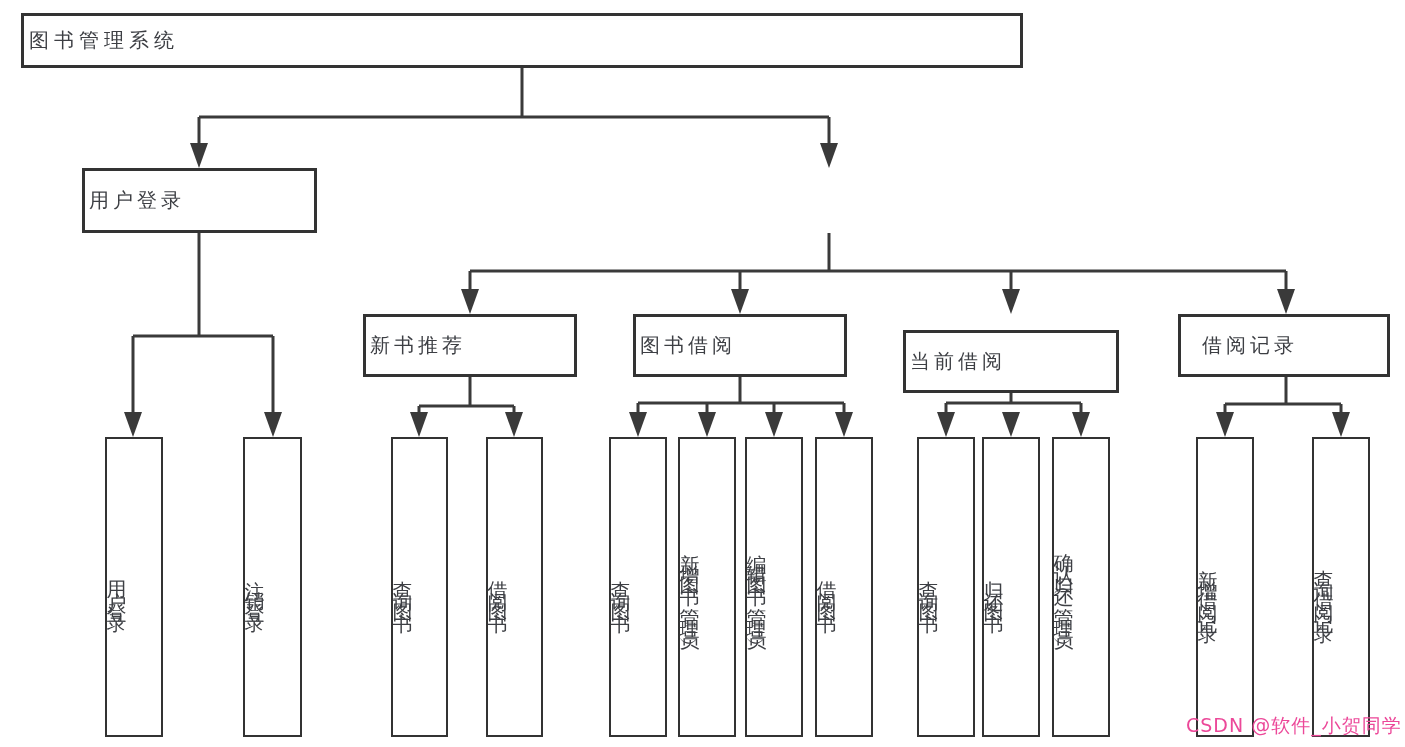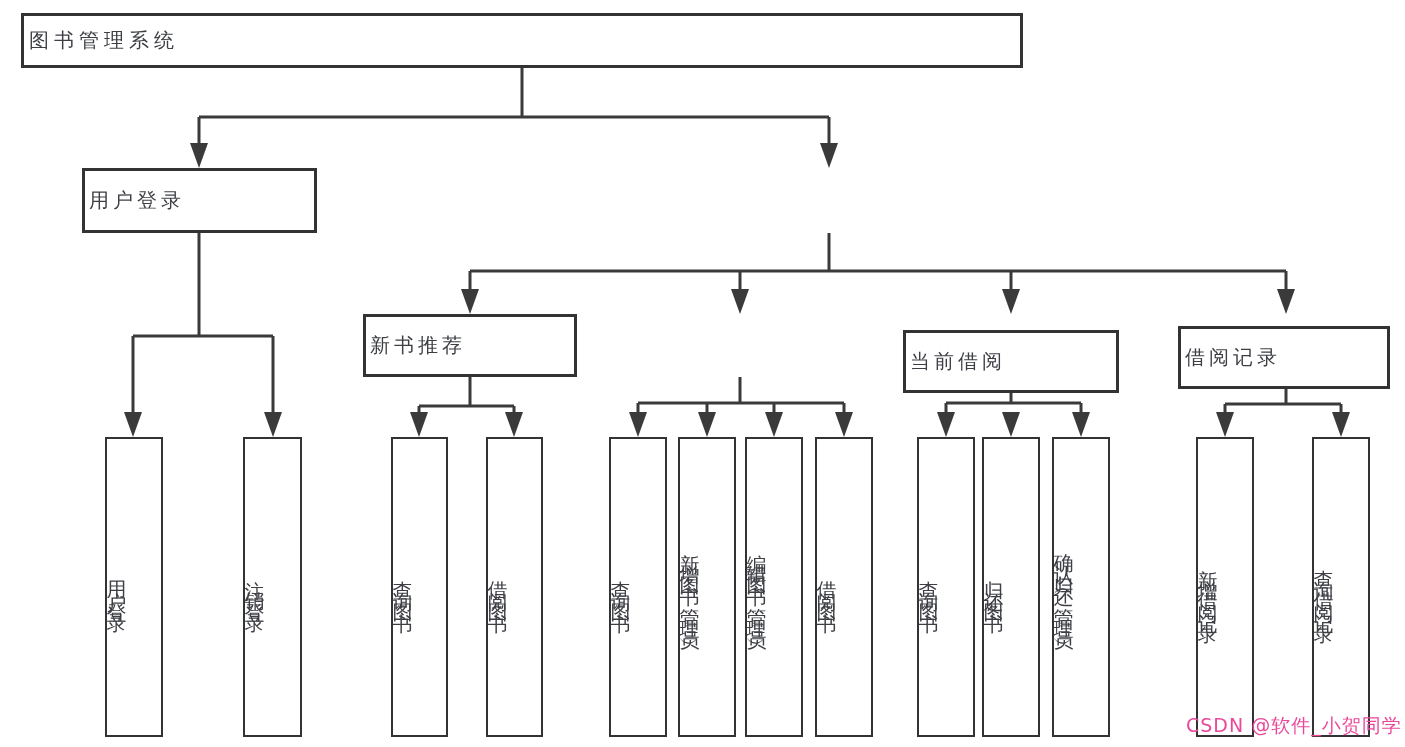--- a/index.html
+++ b/index.html
@@ -118,24 +118,27 @@
     <span class="hlabel root-label">图书管理系统</span>
   </div>
 
   <div class="node" style="left:82px; top:168px; width:235px; height:65px;">
     <span class="hlabel">用户登录</span>
   </div>
 
   <div class="node" style="left:363px; top:314px; width:214px; height:63px;">
     <span class="hlabel">新书推荐</span>
   </div>
+  <div class="node" style="left:633px; top:314px; width:214px; height:63px;">
+    <span class="hlabel">图书借阅</span>
+  </div>
   <div class="node" style="left:903px; top:314px; width:216px; height:63px;margin-top:16px;">
     <span class="hlabel">当前借阅</span>
   </div>
-  <div class="node" style="left:1178px; top:326px; width:212px; height:63px;">
+  <div class="node" style="left:1178px; top:314px; width:212px; height:63px;padding-left:17px;">
     <span class="hlabel">借阅记录</span>
   </div>
 
   <div class="node leaf" style="left:105px; top:437px; width:58px; height:300px;">
     <span class="vlabel">用户登录</span>
   </div>
   <div class="node leaf" style="left:243px; top:437px; width:59px; height:300px;">
     <span class="vlabel">注销登录</span>
   </div>
 

